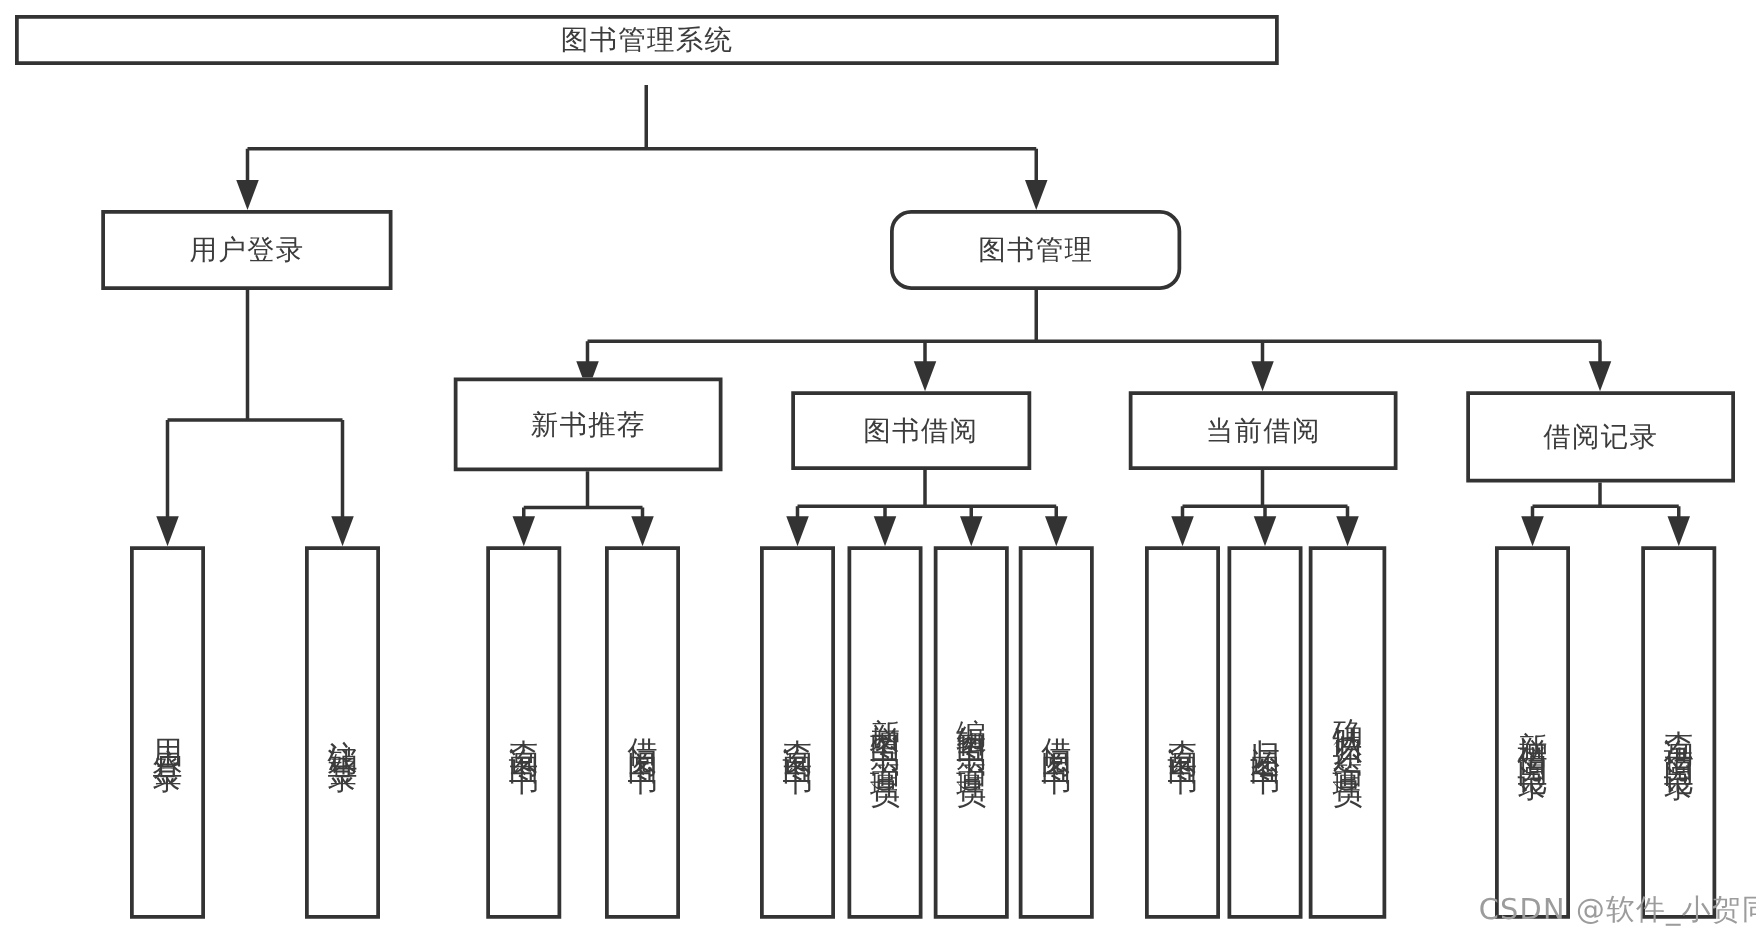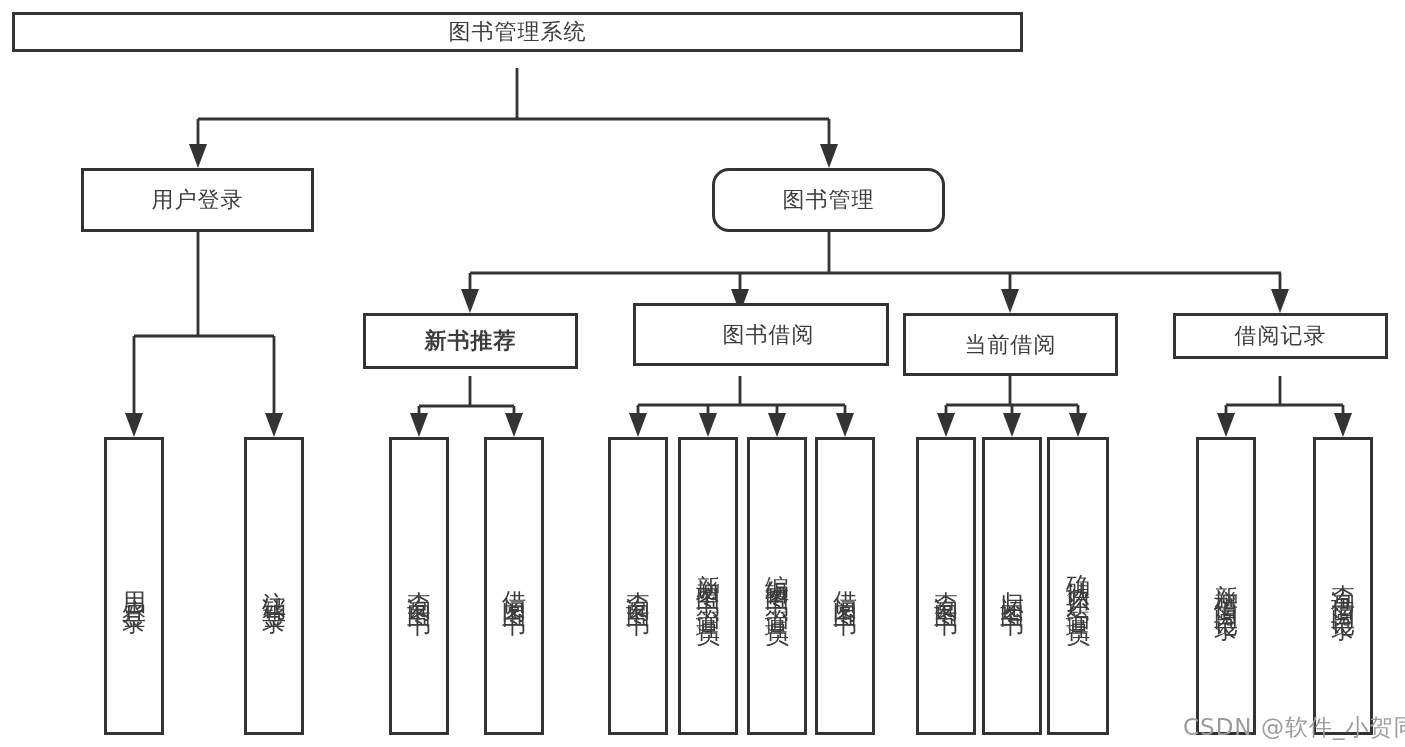--- a/index.html
+++ b/index.html
@@ -23,24 +23,24 @@
   .v{
     writing-mode:vertical-rl;text-orientation:mixed;
     font-size:24px;letter-spacing:7px;line-height:1;
   }
   
   .n-root{left:12px;top:12px;width:1011px;height:40px;}
   
   .n-l2a{left:81px;top:168px;width:233px;height:64px;}
   .n-l2b{left:712px;top:168px;width:233px;height:64px;border-radius:17px;}
   
-  .n-l3a{left:363px;top:313px;width:215px;height:56px;font-weight:bold;}
-  .n-l3b{left:633px;top:303px;width:256px;height:63px;padding-left:15px;}
+  .n-l3a{left:363px;top:302px;width:215px;height:75px;}
+  .n-l3b{left:633px;top:313px;width:192px;height:63px;padding-left:15px;}
   .n-l3c{left:903px;top:313px;width:215px;height:63px;}
-  .n-l3d{left:1173px;top:313px;width:215px;height:46px;}
+  .n-l3d{left:1173px;top:313px;width:215px;height:73px;}
   
   .n-a1{left:104px;top:437px;width:60px;height:298px;}
   .n-a2{left:244px;top:437px;width:60px;height:298px;}
   .n-b1{left:389px;top:437px;width:60px;height:298px;}
   .n-b2{left:484px;top:437px;width:60px;height:298px;}
   .n-c1{left:608px;top:437px;width:60px;height:298px;}
   .n-c2{left:678px;top:437px;width:60px;height:298px;}
   .n-c3{left:747px;top:437px;width:60px;height:298px;}
   .n-c4{left:815px;top:437px;width:60px;height:298px;}
   .n-d1{left:916px;top:437px;width:60px;height:298px;}

